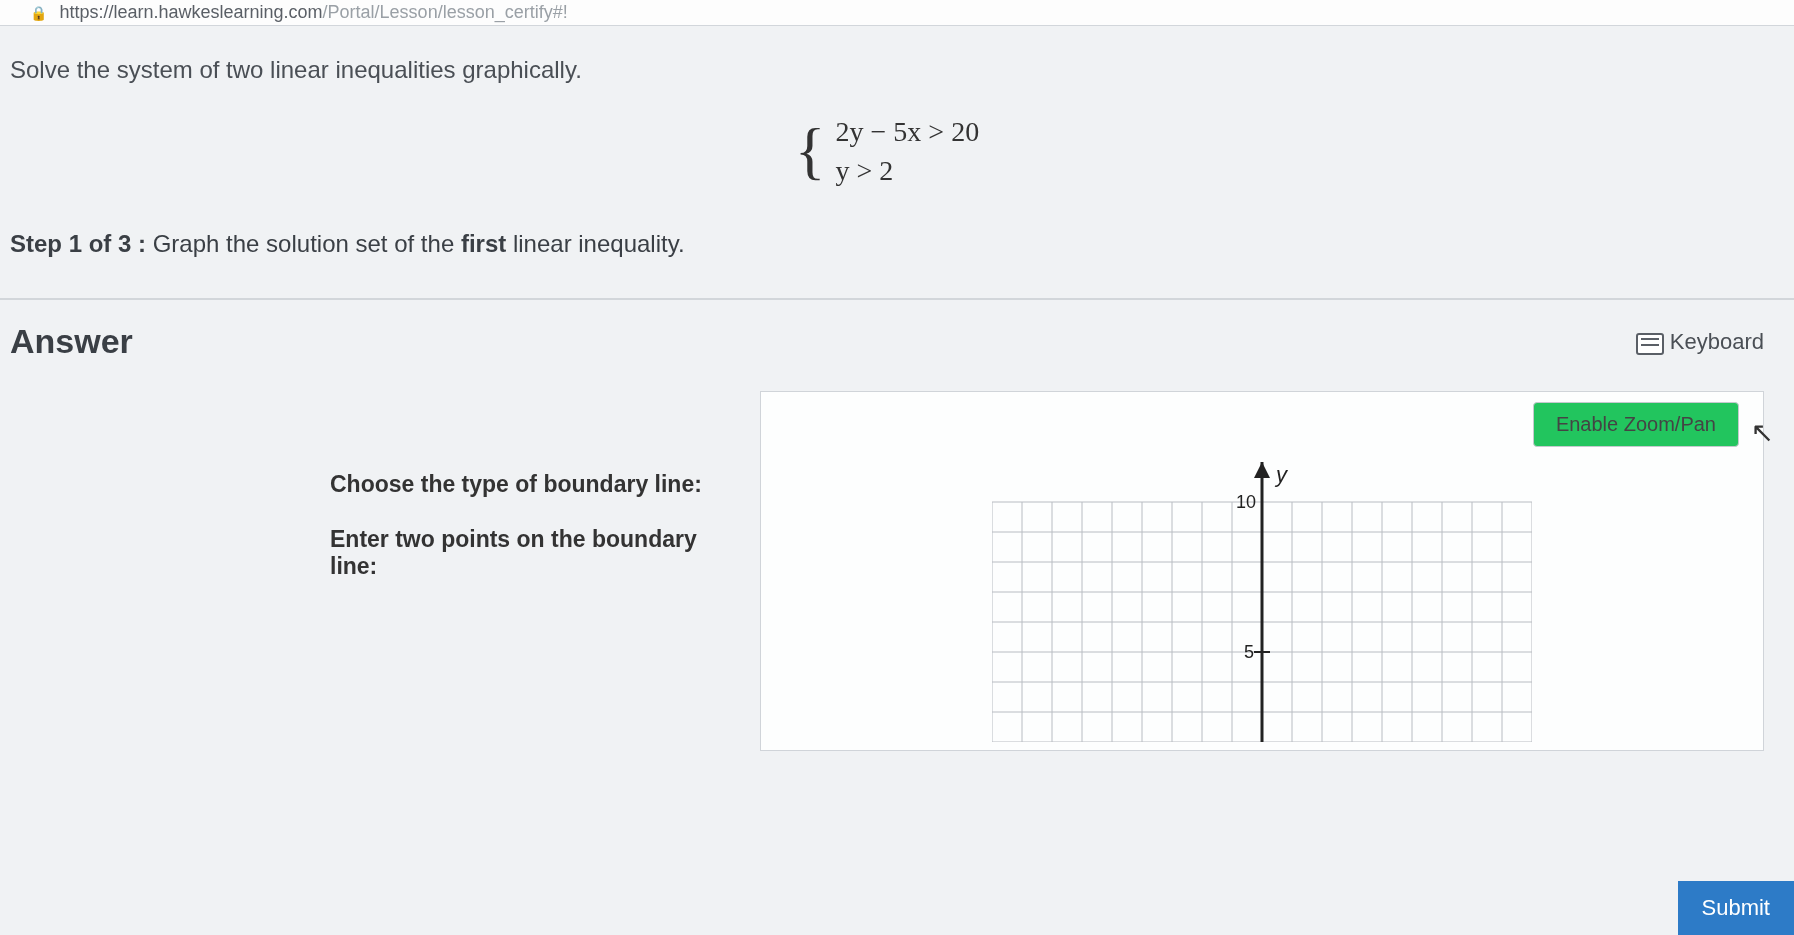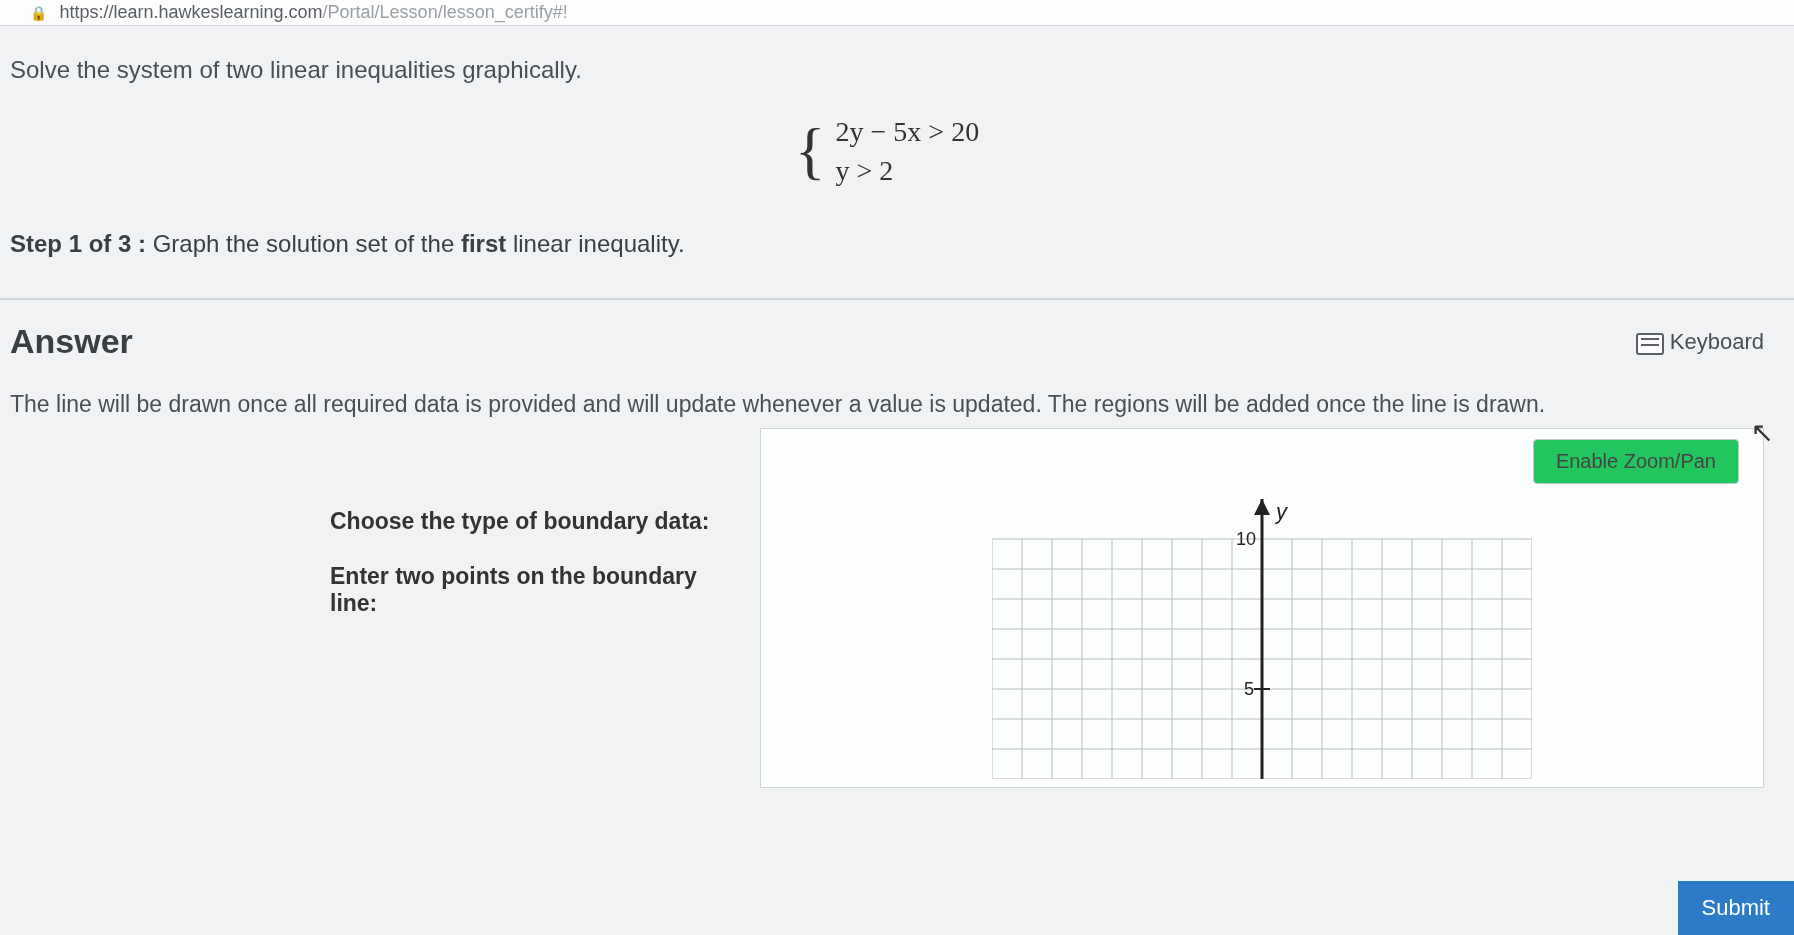--- a/index.html
+++ b/index.html
@@ -208,25 +208,24 @@
   <hr class="divider">
 
   <div class="answer-row">
     <div class="answer-label">Answer</div>
     <div class="keyboard-area">
       <div class="keyboard-icon"></div>
       <div class="keyboard-label">Keyboard</div>
     </div>
   </div>
 
-  <p class="hint-text">The line will be drawn once all required data is provided and will update whenever a value is updated. The regions will be added once the line is drawn.</p>
 
   <div class="work-area">
     <div class="controls">
-      <div class="control-heading">Choose the type of boundary data:</div>
+      <div class="control-heading">Choose the type of boundary line:</div>
       <div class="control-heading">Enter two points on the boundary line:</div>
     </div>
 
     <div class="graph-panel">
       <button class="zoom-btn">Enable Zoom/Pan</button>
       <svg class="graph-svg" width="540" height="280" viewBox="0 0 540 280">
         <g stroke="#b8bcc2" stroke-width="1">
           <line x1="0" y1="40" x2="540" y2="40"></line>
           <line x1="0" y1="70" x2="540" y2="70"></line>
           <line x1="0" y1="100" x2="540" y2="100"></line>

